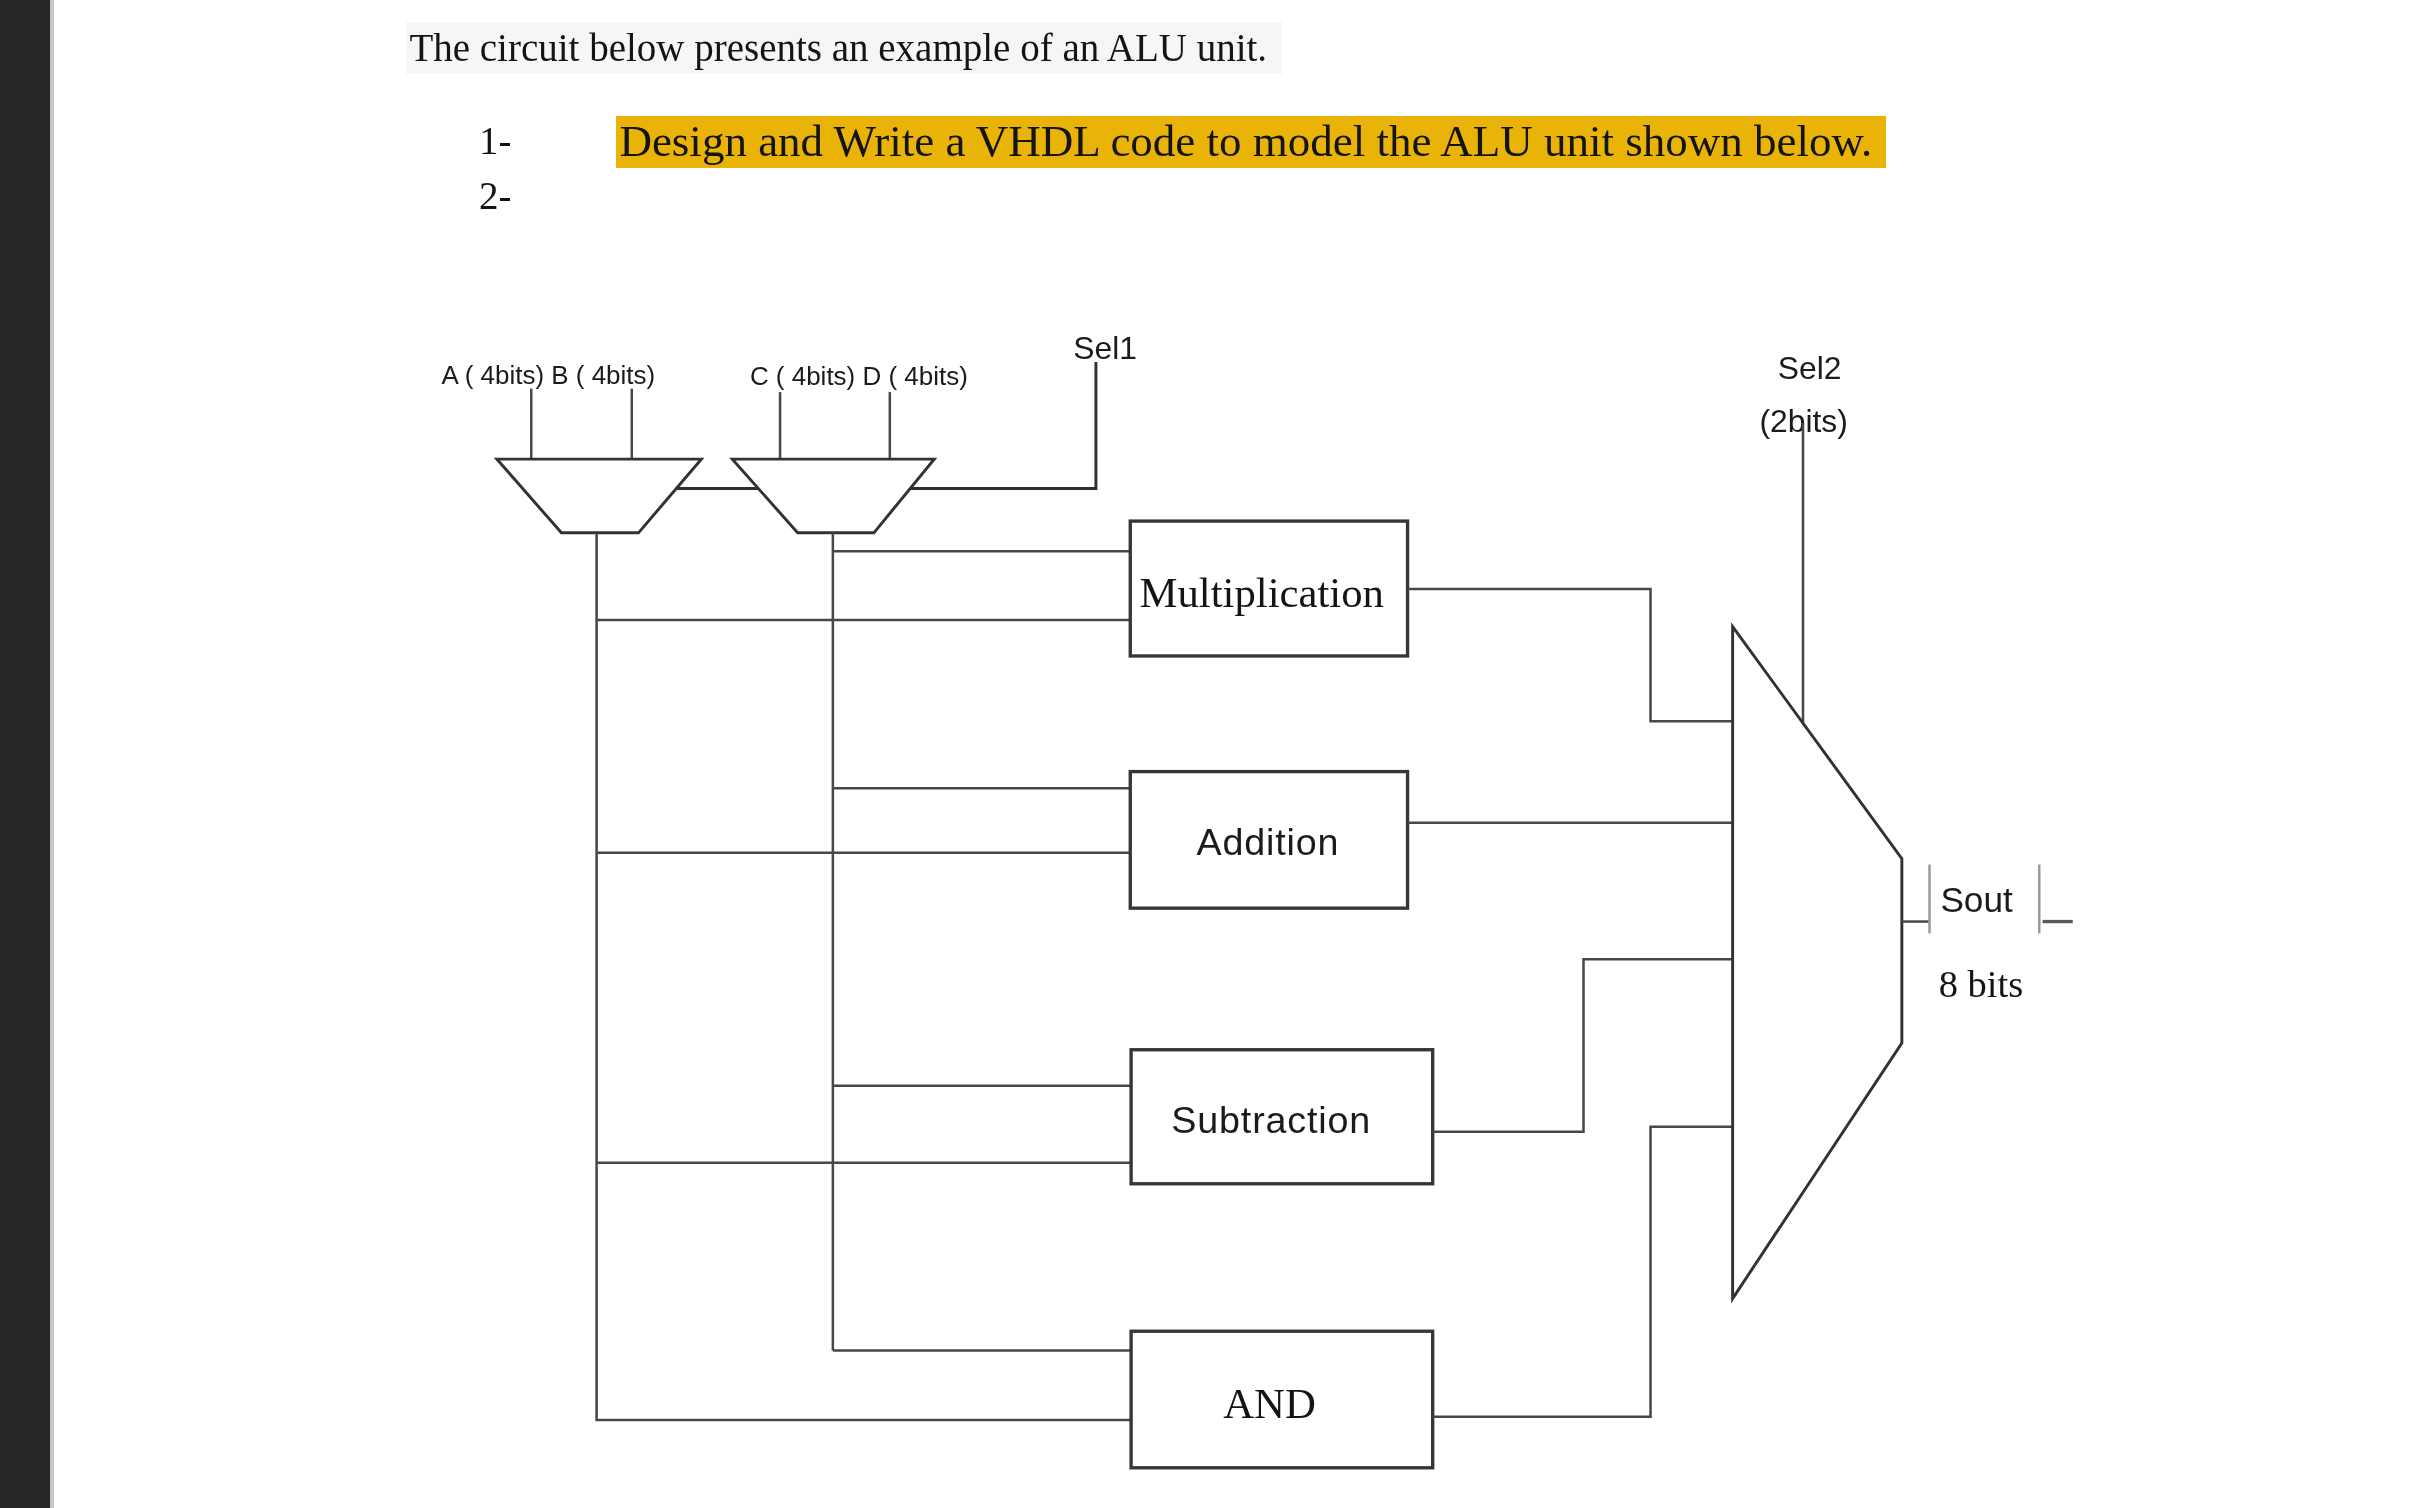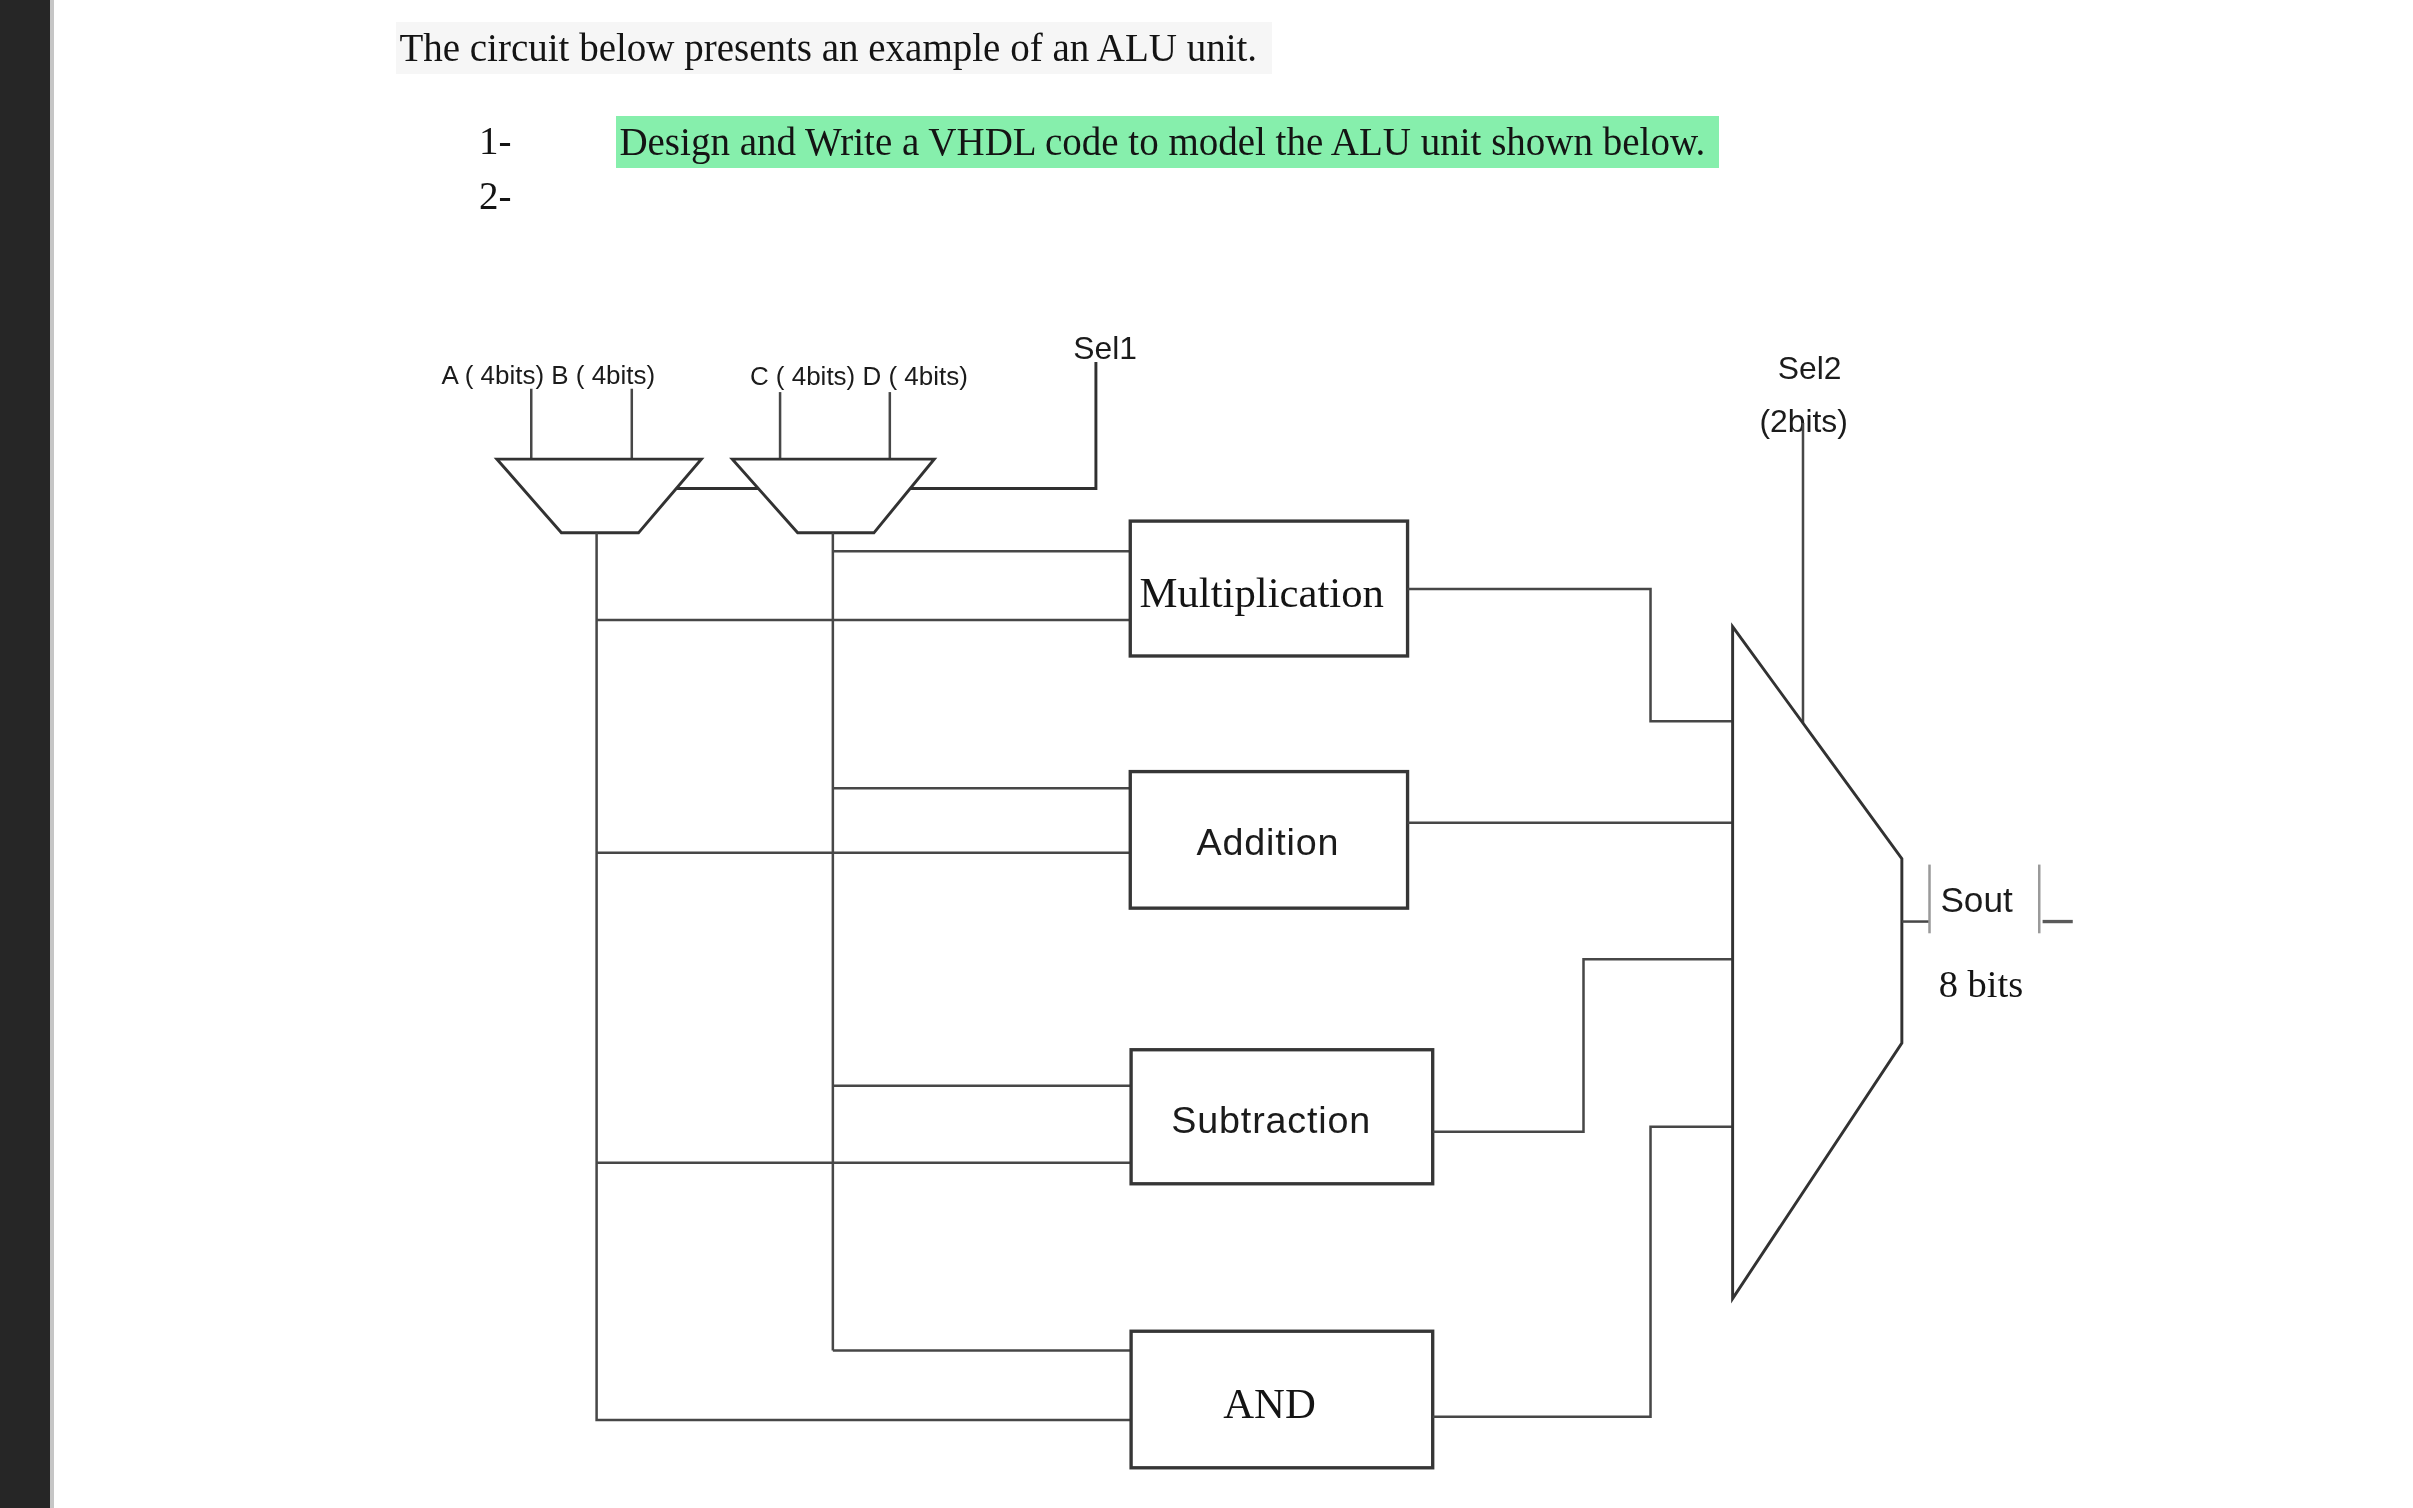--- a/index.html
+++ b/index.html
@@ -1,24 +1,24 @@
 <!DOCTYPE html>
 <html style="font-size:13.4px"><head>
 <meta charset="utf-8">
 <style>
   html,body{margin:0;padding:0;background:#e8e8e8;}
   .stage{position:relative;width:2413px;height:1508px;background:#ffffff;overflow:hidden;
          font-family:"Liberation Serif",serif;color:#141414;}
   .appbar{position:absolute;left:0;top:0;width:50px;height:1508px;background:#262626;}
   .appbar-edge{position:absolute;left:50px;top:0;width:4.2px;height:1508px;background:#c6c6c6;}
 
-  .doc-title{position:absolute;left:396px;top:22px;font-size:39px;line-height:49px;
+  .doc-title{position:absolute;left:406px;top:22px;font-size:39px;line-height:49px;
              background:#f6f6f6;padding:0.8px 15px 2.5px 3.4px;white-space:nowrap;}
   .task-num{position:absolute;left:479px;font-size:39px;line-height:49px;}
-  .task-text{position:absolute;left:616px;font-size:39px;line-height:49px;background:#86efac;
+  .task-text{position:absolute;left:616px;font-size:45px;line-height:49px;background:#eab308;
              padding:0.8px 13.4px 2.5px 3.4px;white-space:nowrap;}
   .row1{top:116px;} .row2{top:171px;}
   .grammar-underline{text-decoration:underline;text-decoration-style:double;
              text-decoration-color:#2457c5;text-decoration-thickness:2.5px;text-underline-offset:5.9px;}
 
   svg{position:absolute;left:0;top:0;}
   .wire{stroke:#474747;stroke-width:3;fill:none;}
   .wire-dark{stroke:#303030;stroke-width:3.5;fill:none;}
   .shape{fill:#ffffff;stroke:#323232;stroke-width:3.5;}
   .opbox{fill:#ffffff;stroke:#363636;stroke-width:4;}

